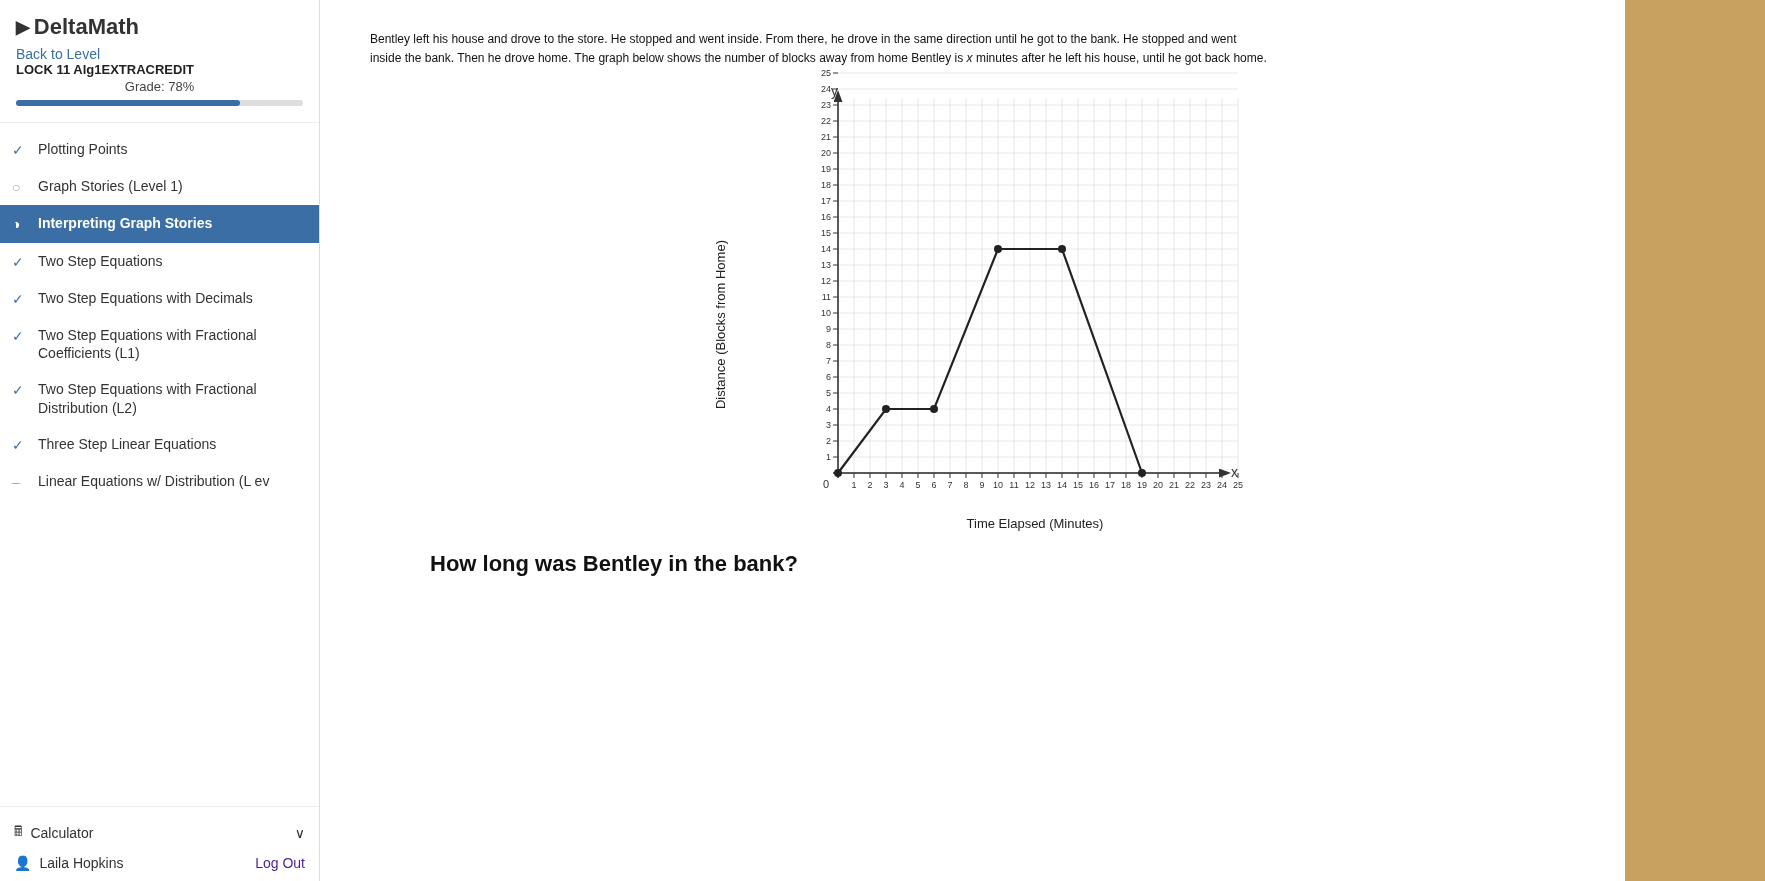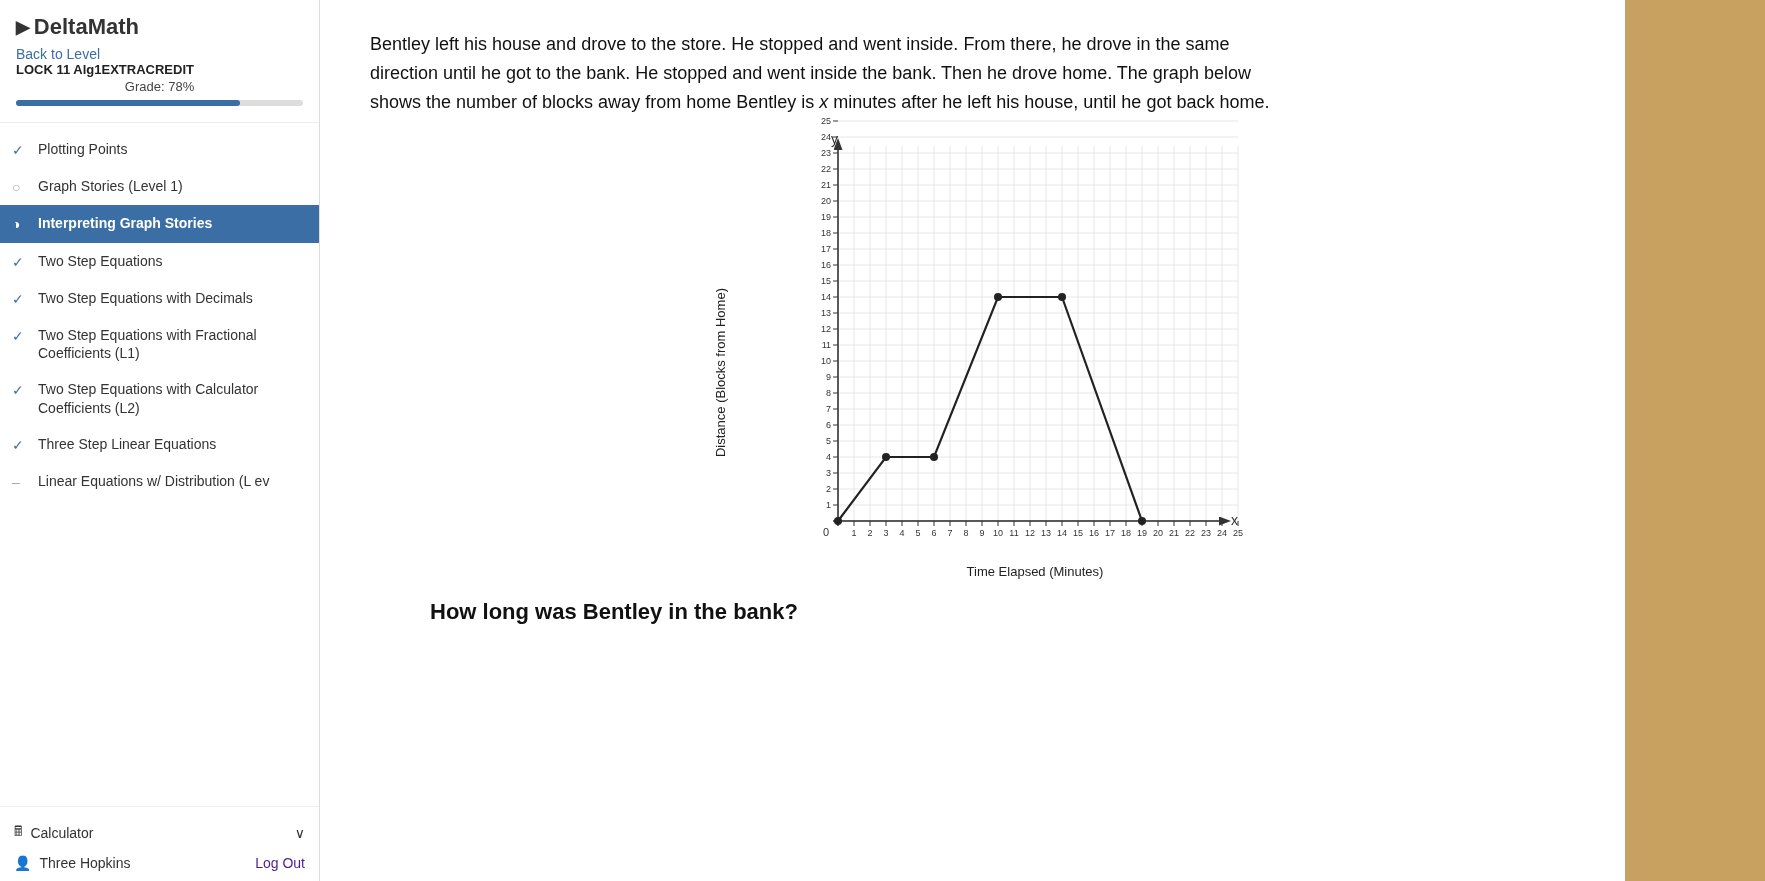--- a/index.html
+++ b/index.html
@@ -127,21 +127,21 @@
 
     
     #main {
       flex: 1;
       background: #fff;
       overflow-y: auto;
       padding: 30px 40px 30px 50px;
       position: relative;
     }
     .problem-text {
-      font-size: 18px;
+      font-size: 12px;
       line-height: 1.6;
       color: #111;
       max-width: 900px;
       margin-bottom: 20px;
     }
     .problem-text em {
       font-style: italic;
     }
 
     
@@ -232,21 +232,21 @@
       <span>Two Step Equations with Decimals</span>
     </div>
 
     <div class="nav-item">
       <span class="nav-icon check">✓</span>
       <span>Two Step Equations with Fractional Coefficients (L1)</span>
     </div>
 
     <div class="nav-item">
       <span class="nav-icon check">✓</span>
-      <span>Two Step Equations with Calculator Coefficients (L2)</span>
+      <span>Two Step Equations with Fractional Distribution (L2)</span>
     </div>
 
     <div class="nav-item">
       <span class="nav-icon check">✓</span>
       <span>Three Step Linear Equations</span>
     </div>
 
     <div class="nav-item">
       <span class="nav-icon" style="color:#aaa;">–</span>
       <span>Linear Equations w/ Distribution (L ev</span>
@@ -258,21 +258,21 @@
     <div class="footer-calculator">
       <div style="display:flex;align-items:center;gap:8px;">
         <span>🖩</span>
         <span>Calculator</span>
       </div>
       <span>∨</span>
     </div>
     <div class="footer-user">
       <div style="display:flex;align-items:center;gap:8px;">
         <span>👤</span>
-        <span>Three Hopkins</span>
+        <span>Laila Hopkins</span>
       </div>
       <span class="footer-logout">Log Out</span>
     </div>
   </div>
 </div>
 
 <div id="main">
   <p class="problem-text">
     Bentley left his house and drove to the store. He stopped and went inside. From there, he drove in the same direction until he got to the bank. He stopped and went inside the bank. Then he drove home. The graph below shows the number of blocks away from home Bentley is <em>x</em> minutes after he left his house, until he got back home.
   </p>

